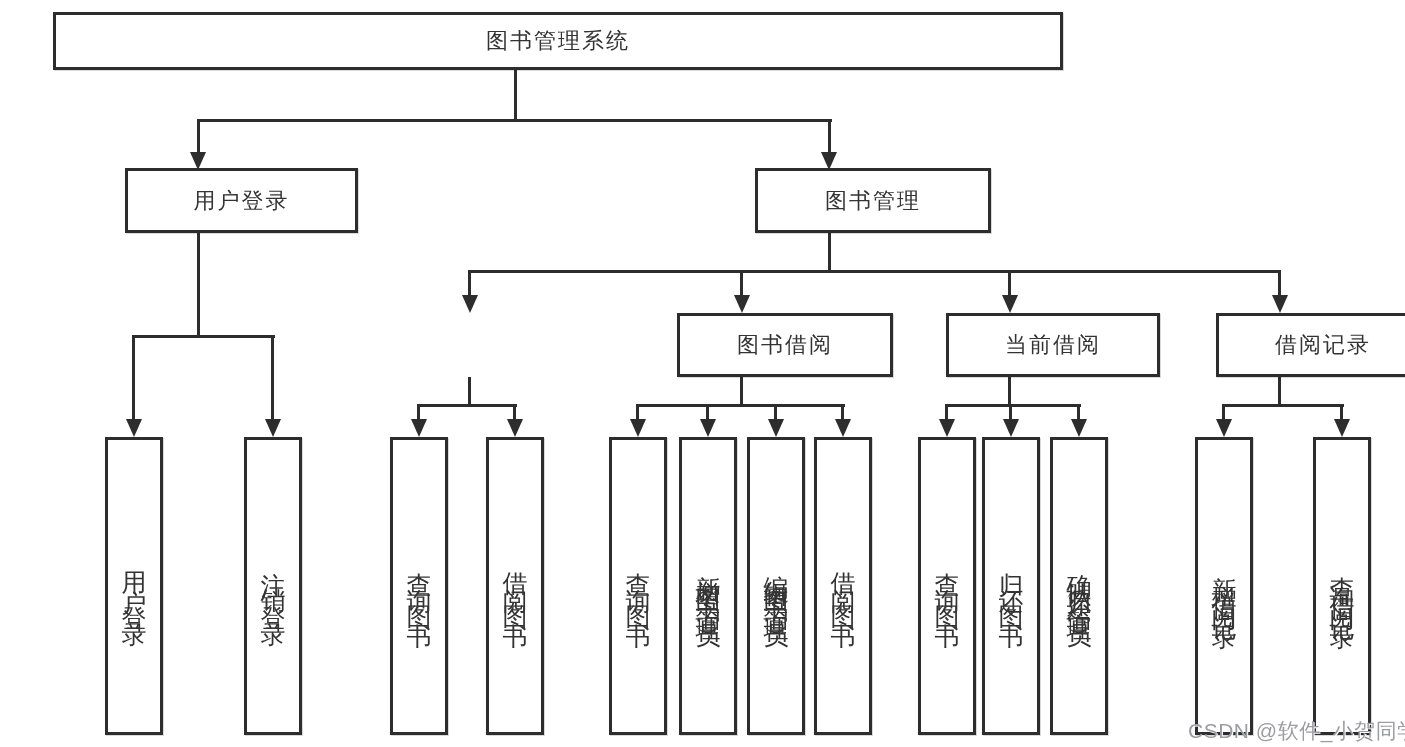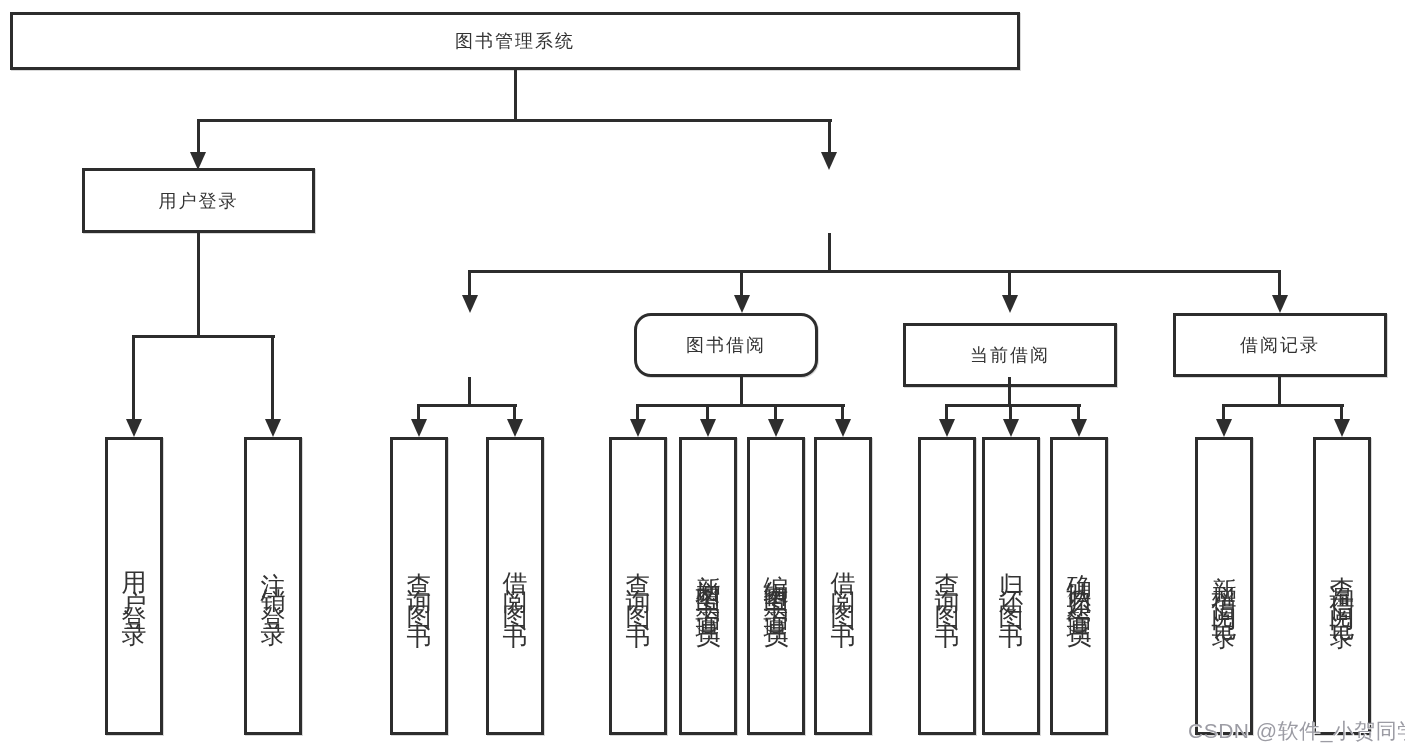--- a/index.html
+++ b/index.html
@@ -13,21 +13,21 @@
   #canvas { position: absolute; inset: 0; width: 1405px; height: 747px; }
 
   
   .box {
     position: absolute;
     background: #ffffff;
     border: 3px solid #2d2d2d;
     display: flex; align-items: center; justify-content: center;
     box-shadow: 1px 1px 0 rgba(0,0,0,0.15);
   }
-  .hbox { font-size: 18px; letter-spacing: 2px; color: #333333; }
+  .hbox { font-size: 22px; letter-spacing: 2px; color: #333333; margin-left: 43px; }
 
   .leaf {
     position: absolute;
     top: 437px; width: 58px; height: 298px;
     background: #ffffff;
     border: 3px solid #2d2d2d;
     display: flex; align-items: center; justify-content: center;
     box-shadow: 1px 1px 0 rgba(0,0,0,0.15);
   }
   .leaf span {
@@ -76,43 +76,46 @@
   <div class="vl" style="left:514px; top:70px;  height:52px;"></div>
   <div class="hl" style="left:197px; top:119px; width:635px;"></div>
   <div class="vl" style="left:197px; top:119px; height:35px;"></div>
   <div class="ar" style="left:190px; top:152px;"></div>
   <div class="vl" style="left:828px; top:119px; height:35px;"></div>
   <div class="ar" style="left:821px; top:152px;"></div>
 
   <div class="box hbox" style="left:82px; top:168px; width:233px; height:65px;">
     <span>用户登录</span>
   </div>
+  <div class="box hbox" style="left:712px; top:168px; width:236px; height:65px;">
+    <span>图书管理</span>
+  </div>
 
   <div class="vl" style="left:197px; top:233px; height:105px;"></div>
   <div class="hl" style="left:132px; top:335px; width:143px;"></div>
   <div class="vl" style="left:132px; top:335px; height:86px;"></div>
   <div class="ar" style="left:126px; top:419px;"></div>
   <div class="vl" style="left:271px; top:335px; height:86px;"></div>
   <div class="ar" style="left:265px; top:419px;"></div>
 
   <div class="vl" style="left:828px; top:233px; height:40px;"></div>
   <div class="hl" style="left:468px; top:270px; width:813px;"></div>
   <div class="vl" style="left:468px;  top:270px; height:27px;"></div>
   <div class="ar" style="left:462px;  top:295px;"></div>
   <div class="vl" style="left:740px;  top:270px; height:27px;"></div>
   <div class="ar" style="left:734px;  top:295px;"></div>
   <div class="vl" style="left:1008px; top:270px; height:27px;"></div>
   <div class="ar" style="left:1002px; top:295px;"></div>
   <div class="vl" style="left:1278px; top:270px; height:27px;"></div>
   <div class="ar" style="left:1272px; top:295px;"></div>
 
-  <div class="box hbox" style="left:634px; top:313px; width:184px; height:64px;border-radius:17px;">
+  <div class="box hbox" style="left:634px; top:313px; width:216px; height:64px;">
     <span>图书借阅</span>
   </div>
-  <div class="box hbox" style="left:903px; top:323px; width:214px; height:64px;">
+  <div class="box hbox" style="left:903px; top:313px; width:214px; height:64px;">
     <span>当前借阅</span>
   </div>
   <div class="box hbox" style="left:1173px; top:313px; width:214px; height:64px;">
     <span>借阅记录</span>
   </div>
 
   <div class="vl" style="left:468px; top:377px; height:30px;"></div>
   <div class="hl" style="left:417px; top:404px; width:100px;"></div>
   <div class="vl" style="left:417px; top:404px; height:17px;"></div>
   <div class="ar" style="left:411px; top:419px;"></div>

